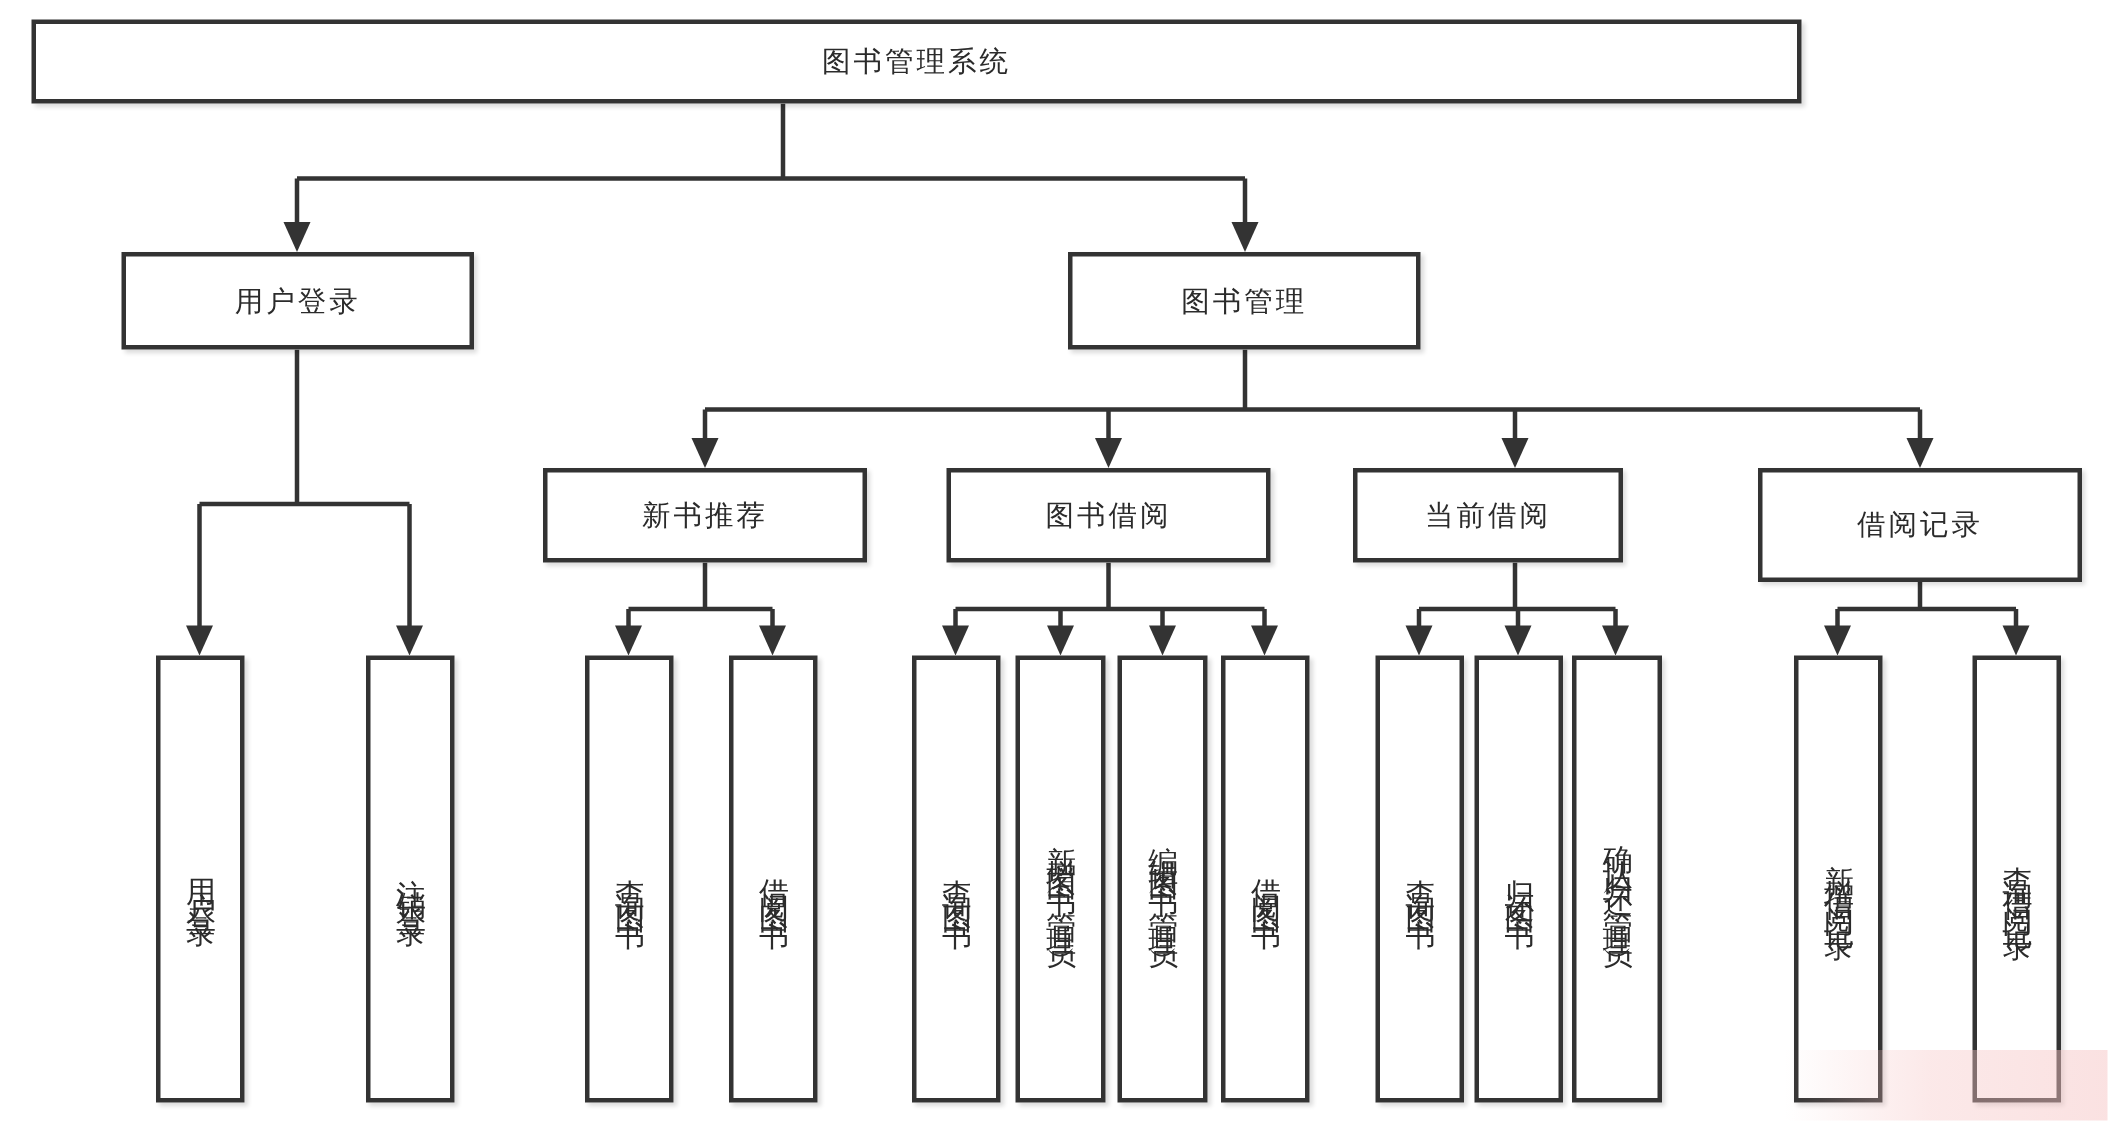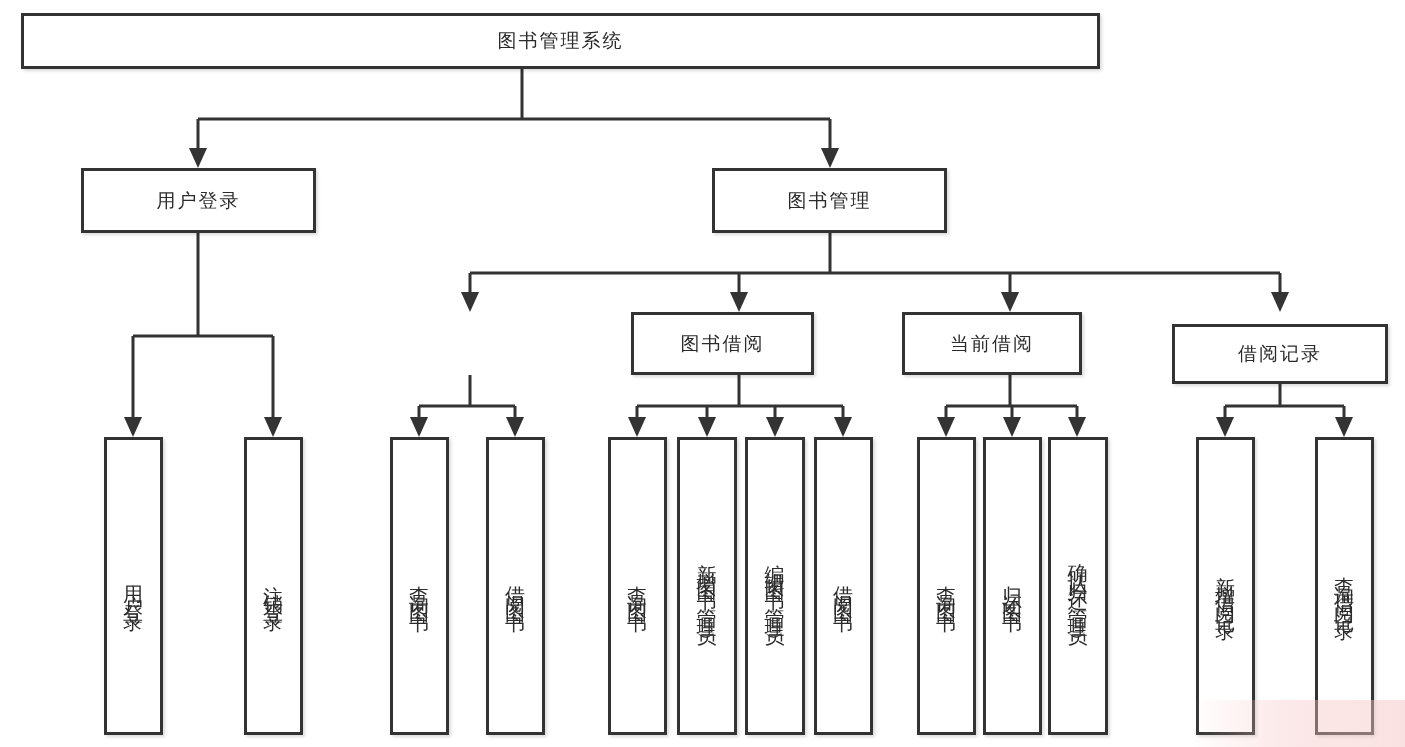--- a/index.html
+++ b/index.html
@@ -67,28 +67,29 @@
       <polygon points="766,417 784,417 775,437"></polygon>
       <polygon points="834,417 852,417 843,437"></polygon>
       <polygon points="937,417 955,417 946,437"></polygon>
       <polygon points="1003,417 1021,417 1012,437"></polygon>
       <polygon points="1068,417 1086,417 1077,437"></polygon>
       <polygon points="1216,417 1234,417 1225,437"></polygon>
       <polygon points="1335,417 1353,417 1344,437"></polygon>
     </g>
   </svg>
 
-  <div class="box h" style="left:21px;top:13px;width:1079px;height:56px">图书管理系统</div>
+  <div class="box h" style="left:21px;top:13px;width:1180px;height:56px">图书管理系统</div>
 
   <div class="box h" style="left:81px;top:168px;width:235px;height:65px">用户登录</div>
   <div class="box h" style="left:712px;top:168px;width:235px;height:65px">图书管理</div>
 
-  <div class="box h" style="left:631px;top:312px;width:183px;height:63px">图书借阅</div>
+  <div class="box h" style="left:362px;top:312px;width:216px;height:63px">新书推荐</div>
+  <div class="box h" style="left:631px;top:312px;width:216px;height:63px">图书借阅</div>
   <div class="box h" style="left:902px;top:312px;width:180px;height:63px">当前借阅</div>
-  <div class="box h" style="left:1172px;top:324px;width:216px;height:60px">借阅记录</div>
+  <div class="box h" style="left:1172px;top:312px;width:216px;height:76px">借阅记录</div>
 
   <div class="box v" style="left:104px;top:437px;width:59px;height:298px">用户登录</div>
   <div class="box v" style="left:244px;top:437px;width:59px;height:298px">注销登录</div>
 
   <div class="box v" style="left:390px;top:437px;width:59px;height:298px">查询图书</div>
   <div class="box v" style="left:486px;top:437px;width:59px;height:298px">借阅图书</div>
 
   <div class="box v" style="left:608px;top:437px;width:59px;height:298px">查询图书</div>
   <div class="box v" style="left:677px;top:437px;width:60px;height:298px">新增图书（管理员）</div>
   <div class="box v" style="left:745px;top:437px;width:60px;height:298px">编辑图书（管理员）</div>

